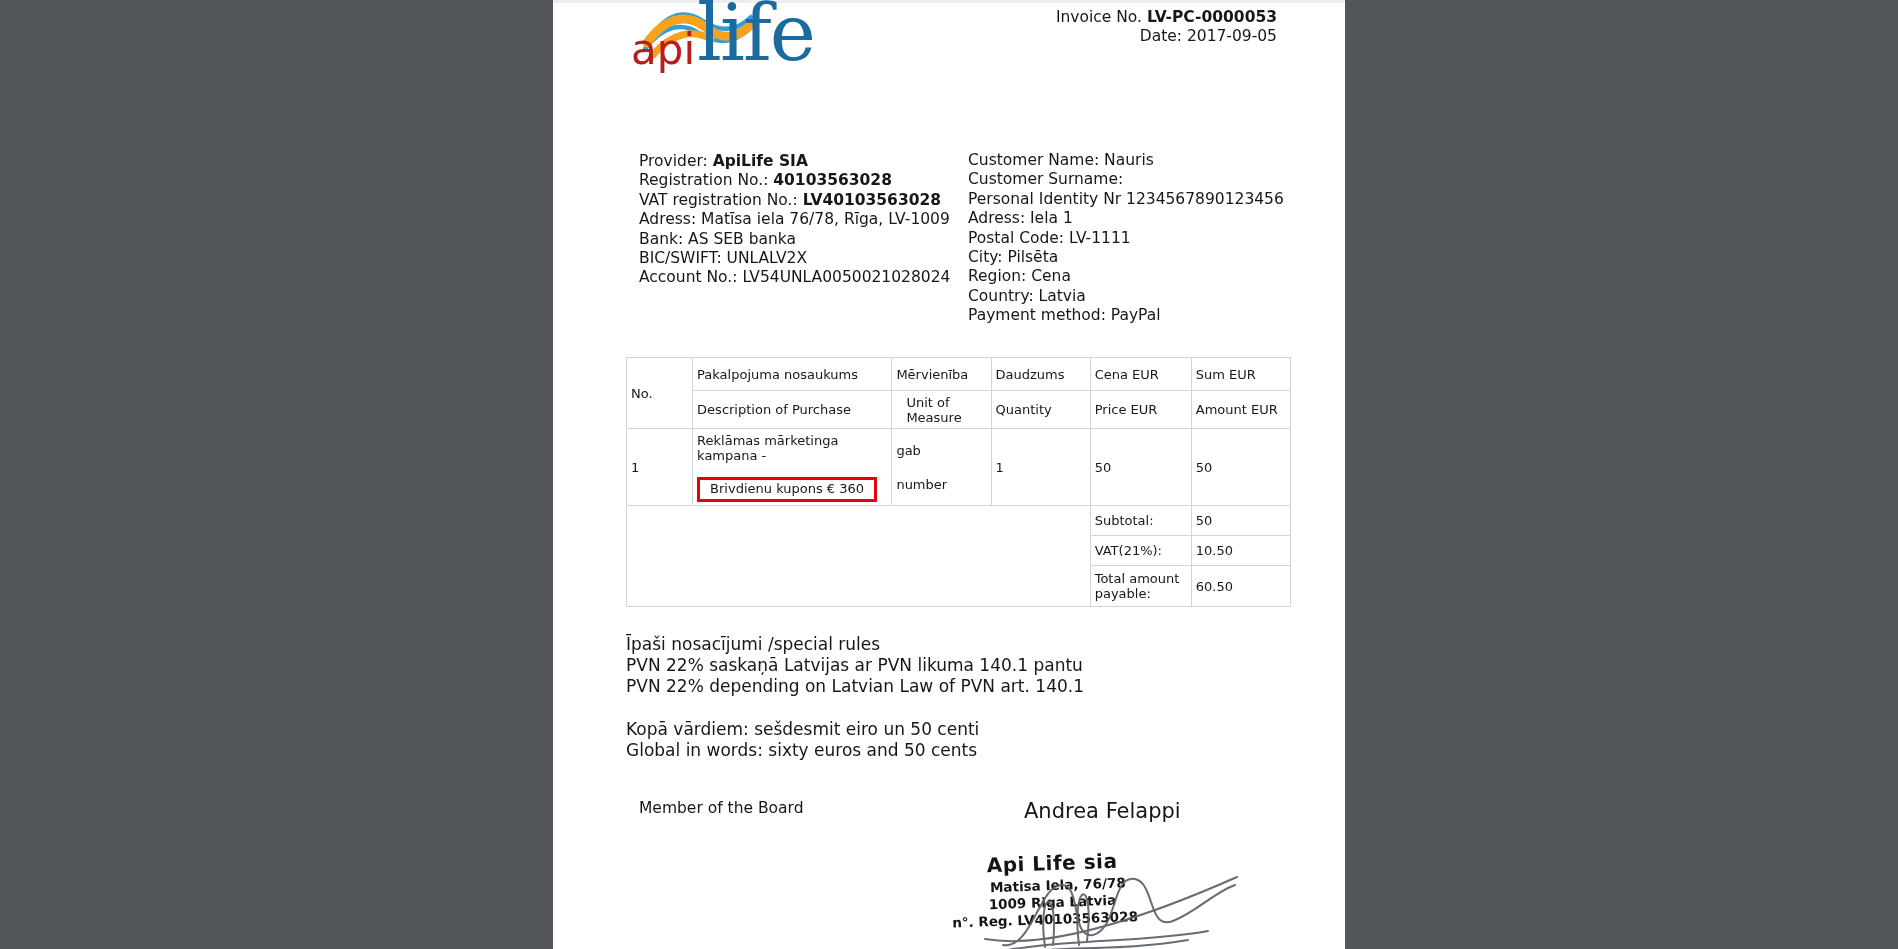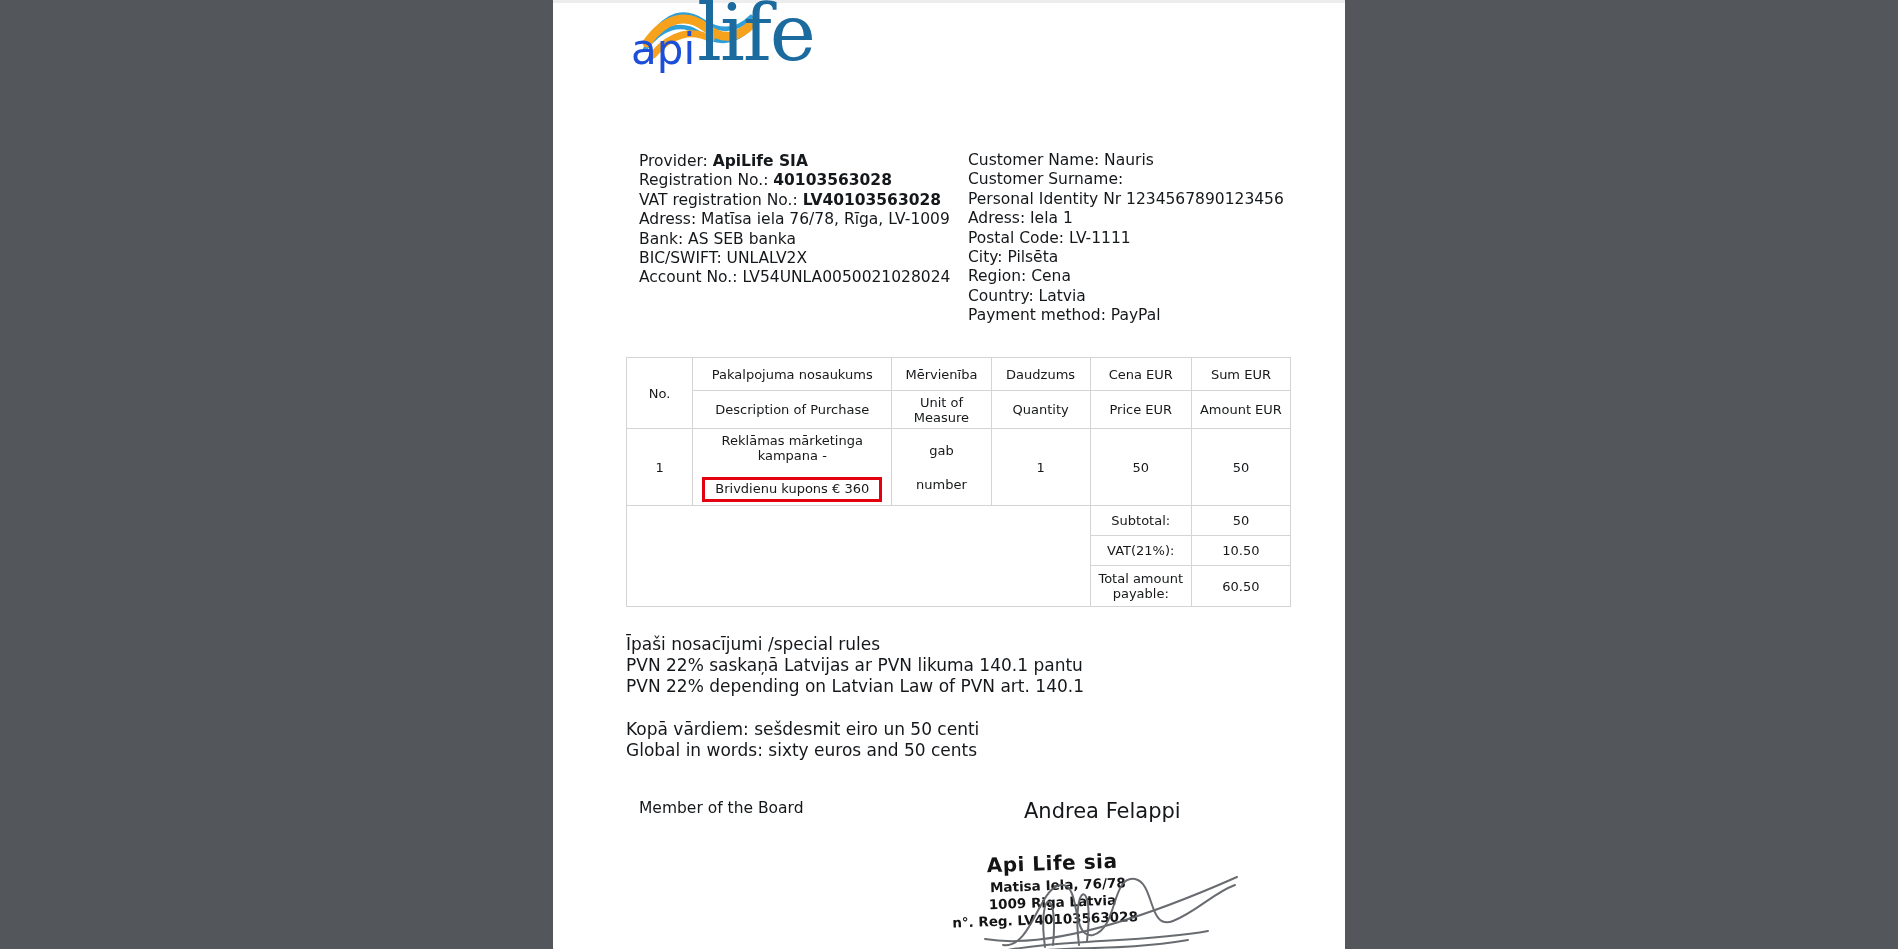--- a/index.html
+++ b/index.html
@@ -12,21 +12,21 @@
   .page {
     position:absolute; left:553px; top:0; width:792px; height:949px;
     background:#ffffff; overflow:hidden; box-sizing:border-box;
   }
   .page-top-edge { position:absolute; left:0; top:0; width:792px; height:3px; background:#ededed; }
 
   
   .logo { position:absolute; left:76px; top:2px; width:300px; height:90px; }
   .logo-api {
     position:absolute; left:2px; top:26px; font-size:42px; line-height:44px;
-    color:#1d4ed8; letter-spacing:0px;
+    color:#b91c1c; letter-spacing:0px;
   }
   .logo-life {
     position:absolute; left:68px; top:-14px;
     font-family:"DejaVu Serif","Liberation Serif",serif;
     font-size:78px; line-height:90px; color:#1b6b9e; letter-spacing:-2px;
   }
   .logo-waves { position:absolute; left:8px; top:3px; }
 
   
   .inv-meta { position:absolute; right:68px; top:8px; text-align:right; font-size:15.5px; line-height:19px; }
@@ -34,21 +34,21 @@
 
   
   .addr { position:absolute; font-size:15.5px; line-height:19.4px; white-space:nowrap; }
   .provider-block { left:86px; top:152px; }
   .customer-block { left:415px; top:151px; }
   .addr b { font-weight:bold; }
 
   
   .inv-table-wrap { position:absolute; left:73px; top:357px; }
   table.inv { border-collapse:collapse; table-layout:fixed; width:665px; }
-  table.inv td { border:1px solid #d4d4d4; font-size:13px; color:#16181a; text-align:center; vertical-align:middle; padding:0 4px; box-sizing:border-box; }
+  table.inv td { border:1px solid #d4d4d4; font-size:13px; color:#16181a; text-align:left; vertical-align:middle; padding:0 4px; box-sizing:border-box; }
   tr.hr1 { height:33px; } tr.hr2 { height:38px; }
   tr.datarow { height:77px; }
   tr.trow-s { height:30px; } tr.trow-l { height:41px; }
   td.desc-cell { vertical-align:top; padding-top:4px; }
   td.unit-cell { vertical-align:top; padding-top:13px; }
   .unit-l2 { margin-top:19px; }
   .red-box {
     display:inline-block; border:3px solid #e3000f; padding:1px 10px 3px; margin-top:14px;
   }
   td.tot-label { text-align:right; padding-right:8px; line-height:15px; }
@@ -87,20 +87,24 @@
       <svg class="logo-waves" width="126" height="58" viewBox="0 0 126 58">
         <path d="M14,32 C30,8 48,4 66,16 C84,28 100,26 114,12" fill="none" stroke="#2e9fd8" stroke-width="4.5" stroke-linecap="round"></path>
         <path d="M8,44 C24,22 44,16 62,28 C80,40 98,38 112,24" fill="none" stroke="#2e9fd8" stroke-width="4.5" stroke-linecap="round"></path>
         <path d="M10,38 C28,12 50,8 68,22 C86,36 100,34 116,18" fill="none" stroke="#f6a21d" stroke-width="9" stroke-linecap="round"></path>
         <path d="M16,50 C34,28 56,24 74,34" fill="none" stroke="#f6a21d" stroke-width="7" stroke-linecap="round"></path>
       </svg>
       <span class="logo-api">api</span>
       <span class="logo-life">life</span>
     </div>
 
+    <div class="inv-meta">
+      <div><span>Invoice No. </span><b>LV-PC-0000053</b></div>
+      <div><span>Date: </span><span>2017-09-05</span></div>
+    </div>
 
     <div class="addr provider-block">
       <div><span>Provider: </span><b>ApiLife SIA</b></div>
       <div><span>Registration No.: </span><b>40103563028</b></div>
       <div><span>VAT registration No.: </span><b>LV40103563028</b></div>
       <div>Adress: Matīsa iela 76/78, Rīga, LV-1009</div>
       <div>Bank: AS SEB banka</div>
       <div>BIC/SWIFT: UNLALV2X</div>
       <div>Account No.: LV54UNLA0050021028024</div>
     </div>

